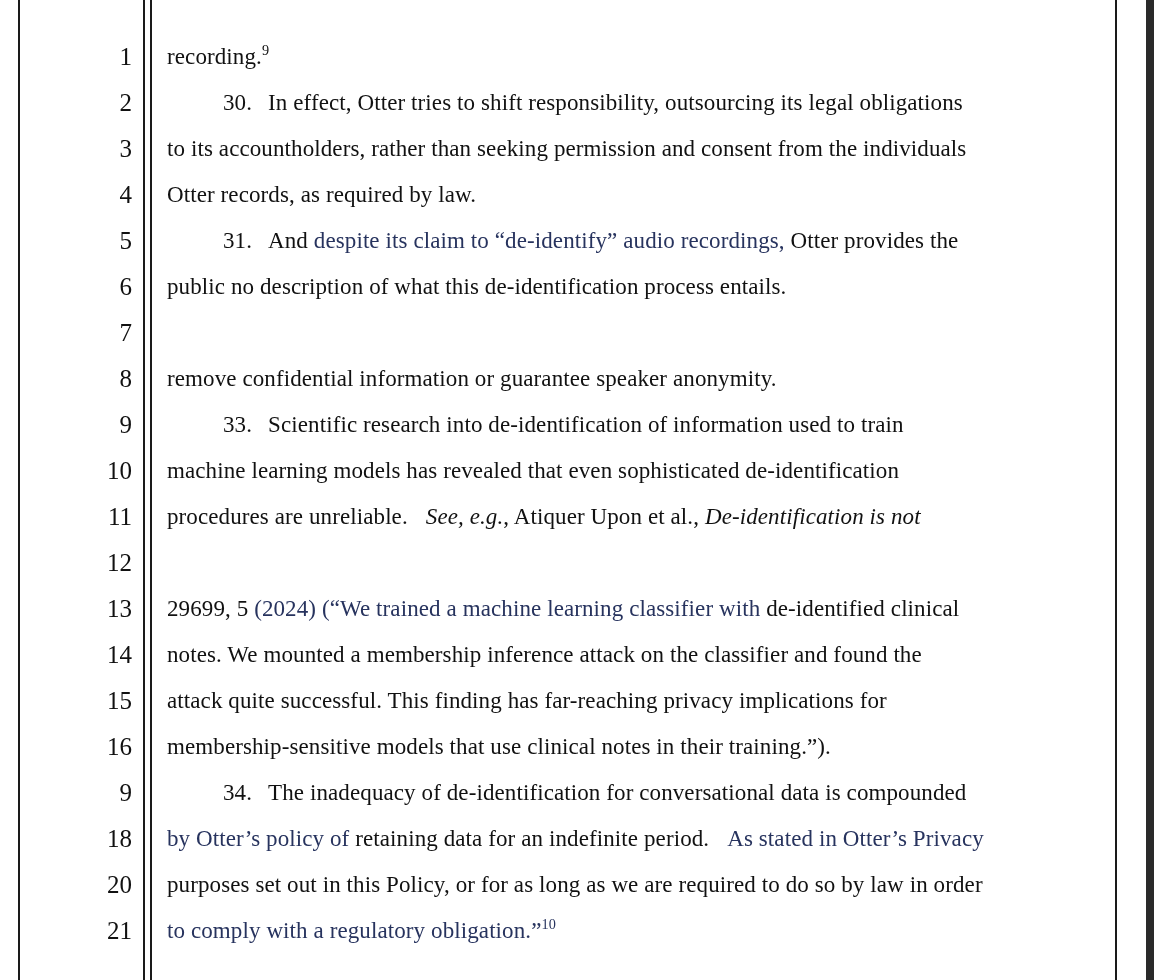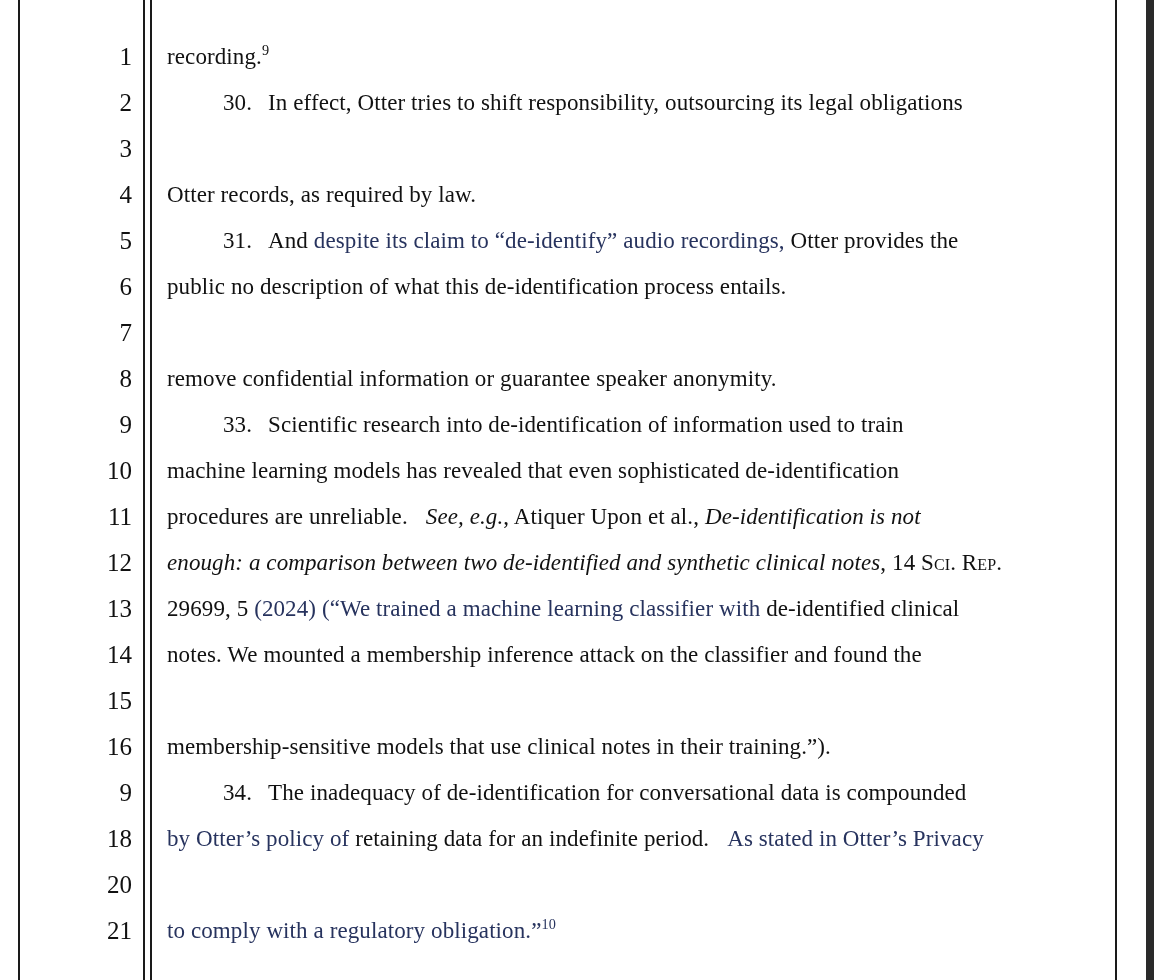--- a/index.html
+++ b/index.html
@@ -91,20 +91,21 @@
       <span class="line-text"><span>recording.</span><span class="sup">9</span></span>
     </div>
 
     <div class="doc-line">
       <span class="line-no">2</span>
       <span class="line-text"><span class="ind"></span><span>30.</span><span class="gap"></span><span>In effect, Otter tries to shift responsibility, outsourcing its legal obligations</span></span>
     </div>
 
     <div class="doc-line">
       <span class="line-no">3</span>
+      <span class="line-text"><span>to its accountholders, rather than seeking permission and consent from the individuals</span></span>
     </div>
 
     <div class="doc-line">
       <span class="line-no">4</span>
       <span class="line-text"><span>Otter records, as required by law.</span></span>
     </div>
 
     <div class="doc-line">
       <span class="line-no">5</span>
       <span class="line-text"><span class="ind"></span><span>31.</span><span class="gap"></span><span>And </span><span class="hl">despite its claim to “de-identify” audio recordings,</span><span> Otter provides the</span></span>
@@ -134,55 +135,56 @@
       <span class="line-text"><span>machine learning models has revealed that even sophisticated de-identification</span></span>
     </div>
 
     <div class="doc-line">
       <span class="line-no">11</span>
       <span class="line-text"><span>procedures are unreliable.</span><span class="sgap"></span><span class="sgap"></span><span class="it">See, e.g.</span><span>, Atiquer Upon et al., </span><span class="it">De-identification is not</span></span>
     </div>
 
     <div class="doc-line">
       <span class="line-no">12</span>
-      <span class="line-text"><span class="it">enough: a comparison between two de-identified and synthetic clinical notes</span><span>, 14 </span><span class="sc">Sci. Rep.</span></span>
     </div>
 
     <div class="doc-line">
       <span class="line-no">13</span>
       <span class="line-text"><span>29699, 5 </span><span class="hl">(2024) (“We trained a machine learning classifier with</span><span> de-identified clinical</span></span>
     </div>
 
     <div class="doc-line">
       <span class="line-no">14</span>
       <span class="line-text"><span>notes. We mounted a membership inference attack on the classifier and found the</span></span>
     </div>
 
     <div class="doc-line">
       <span class="line-no">15</span>
+      <span class="line-text"><span>attack quite successful. This finding has far-reaching privacy implications for</span></span>
     </div>
 
     <div class="doc-line">
       <span class="line-no">16</span>
       <span class="line-text"><span>membership-sensitive models that use clinical notes in their training.”).</span></span>
     </div>
 
     <div class="doc-line">
       <span class="line-no">9</span>
       <span class="line-text"><span class="ind"></span><span>34.</span><span class="gap"></span><span>The inadequacy of de-identification for conversational data is compounded</span></span>
     </div>
 
     <div class="doc-line">
       <span class="line-no">18</span>
       <span class="line-text"><span class="hl">by Otter’s policy of</span><span> retaining data for an indefinite period.</span><span class="sgap"></span><span class="sgap"></span><span class="hl">As stated in Otter’s Privacy</span></span>
     </div>
 
 
     <div class="doc-line">
       <span class="line-no">20</span>
+      <span class="line-text"><span>purposes set out in this Policy, or for as long as we are required to do so by law in order</span></span>
     </div>
 
     <div class="doc-line">
       <span class="line-no">21</span>
       <span class="line-text"><span class="hl">to comply with a regulatory obligation.”</span><span class="hl sup">10</span></span>
     </div>
 
   </div>
 </div>
 

